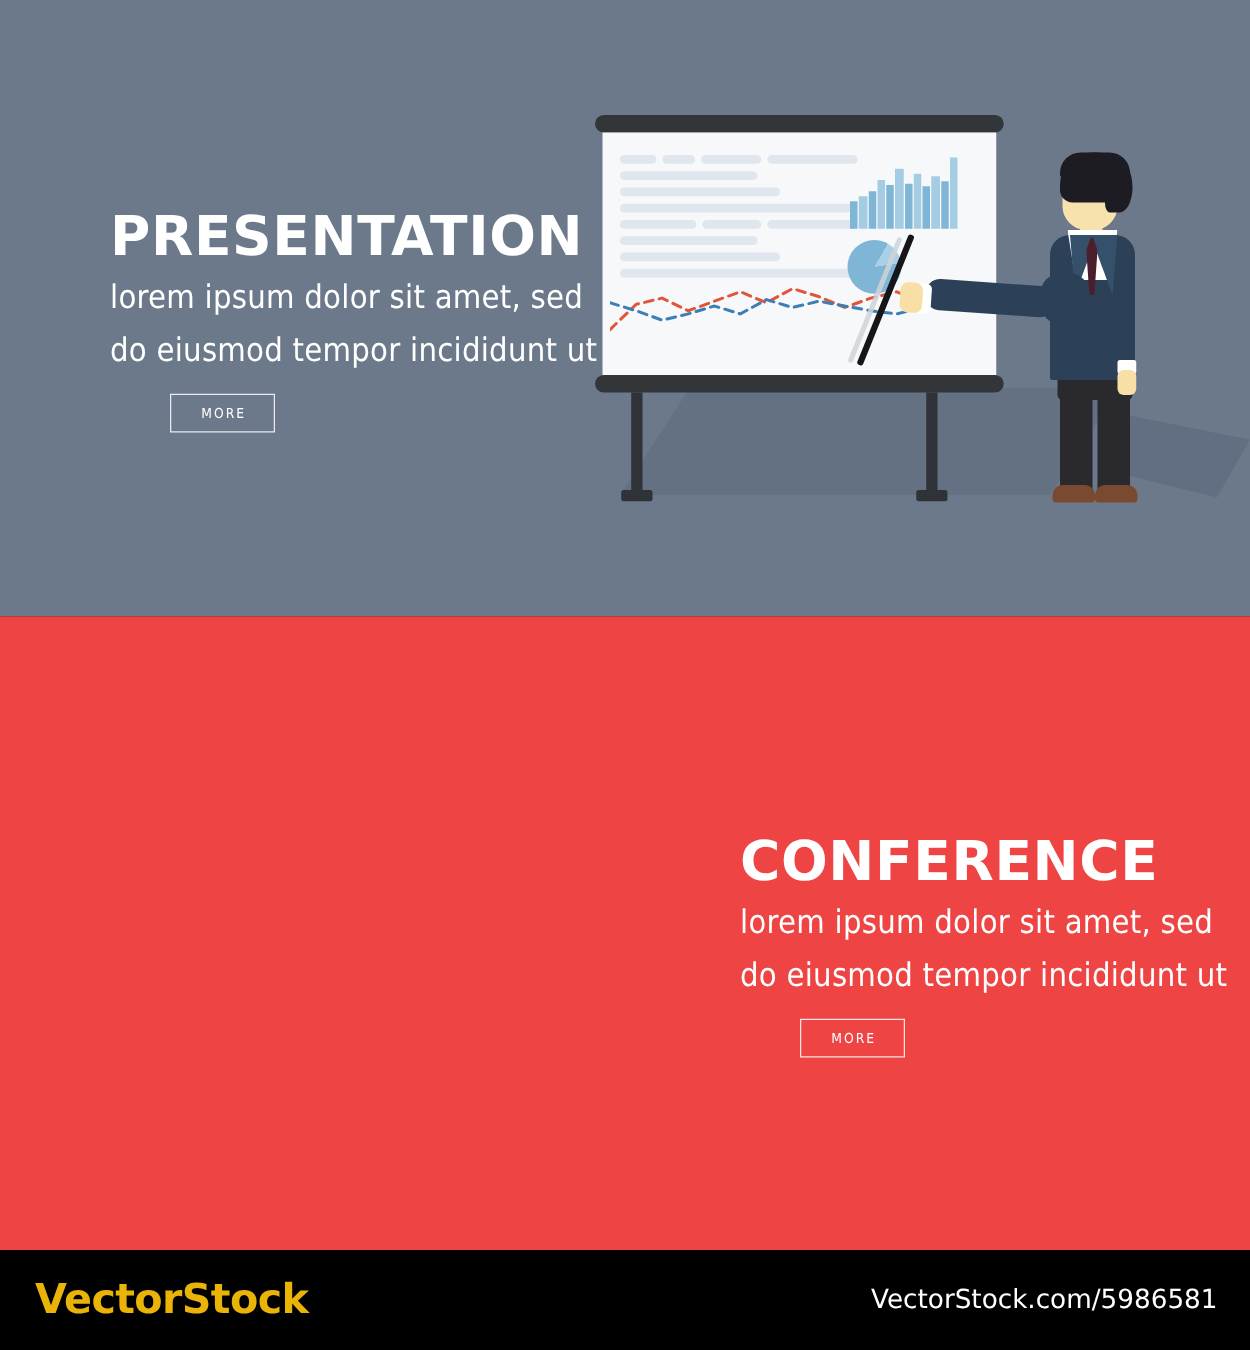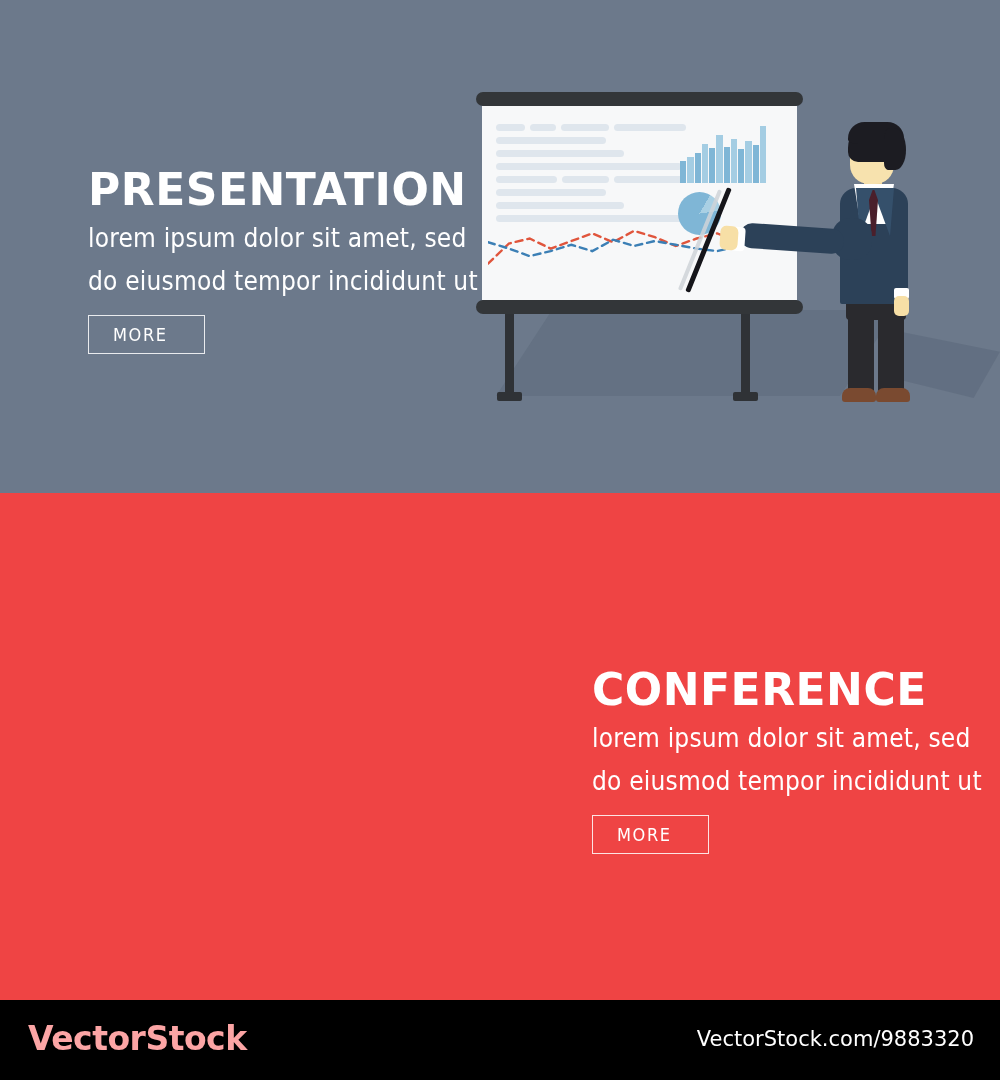--- a/index.html
+++ b/index.html
@@ -18,23 +18,23 @@
   }
   .subline{
     font-family:"DejaVu Sans Condensed","DejaVu Sans",sans-serif;
     color:#ffffff;line-height:1.28;margin:0;font-weight:400;
     letter-spacing:.2px;
   }
   .more-btn{
     display:inline-block;border:1px solid rgba(255,255,255,.85);
     color:#ffffff;background:transparent;
     font-family:"DejaVu Sans Condensed","DejaVu Sans",sans-serif;
-    font-size:18px;letter-spacing:1.6px;
-    padding:8px 36px 8px 24px;box-sizing:border-box;
-    text-align:center;cursor:pointer;
+    font-size:11px;letter-spacing:1.6px;
+    padding:8px 22px 8px 24px;box-sizing:border-box;
+    text-align:center;cursor:pointer;margin-left:48px;
   }
 
   
   #pres-copy{left:88px;top:168px;width:420px;}
   #pres-copy .headline{font-size:44px;}
   #pres-copy .subline{font-size:26px;margin-top:10px;}
   #pres-copy .more-wrap{margin-top:16px;}
 
   
   #conf-copy{left:592px;top:175px;width:420px;text-align:left;}
@@ -105,21 +105,21 @@
   #p-hip{left:28px;top:172px;width:60px;height:26px;background:#2a2a2e;border-radius:4px;}
   #p-shoeL{left:24px;top:266px;width:34px;height:14px;background:#7a4a30;border-radius:8px 8px 3px 3px;}
   #p-shoeR{left:58px;top:266px;width:34px;height:14px;background:#7a4a30;border-radius:8px 8px 3px 3px;}
   #p-pointer{position:absolute;left:-112px;top:62px;width:5px;height:112px;background:#15151a;
     transform:rotate(22deg);border-radius:2px;}
   #p-pointer2{position:absolute;left:-120px;top:64px;width:4px;height:108px;background:#cfd3d8;
     transform:rotate(22deg);border-radius:2px;opacity:.85;}
 
   
   #footer{position:absolute;left:0;top:1000px;width:1000px;height:80px;background:#000;}
-  #footer-logo{position:absolute;left:28px;top:19px;color:#fca5a5;
+  #footer-logo{position:absolute;left:28px;top:19px;color:#eab308;
     font-family:"DejaVu Sans",sans-serif;font-size:33px;font-weight:bold;letter-spacing:-.5px;}
   #footer-url{position:absolute;right:26px;top:27px;color:#fff;
     font-family:"DejaVu Sans",sans-serif;font-size:21px;}
 </style>
 </head>
 <body>
 
 <div id="stage">
 
   <div id="banner-presentation">
@@ -237,16 +237,16 @@
       <p class="subline">lorem ipsum dolor sit amet, sed</p>
       <p class="subline">do eiusmod tempor incididunt ut</p>
       <div class="more-wrap">
         <span class="more-btn">MORE</span>
       </div>
     </div>
   </div>
 
   <div id="footer">
     <div id="footer-logo">VectorStock</div>
-    <div id="footer-url">VectorStock.com/9883320</div>
+    <div id="footer-url">VectorStock.com/5986581</div>
   </div>
 
 </div>
 
 </body></html>

